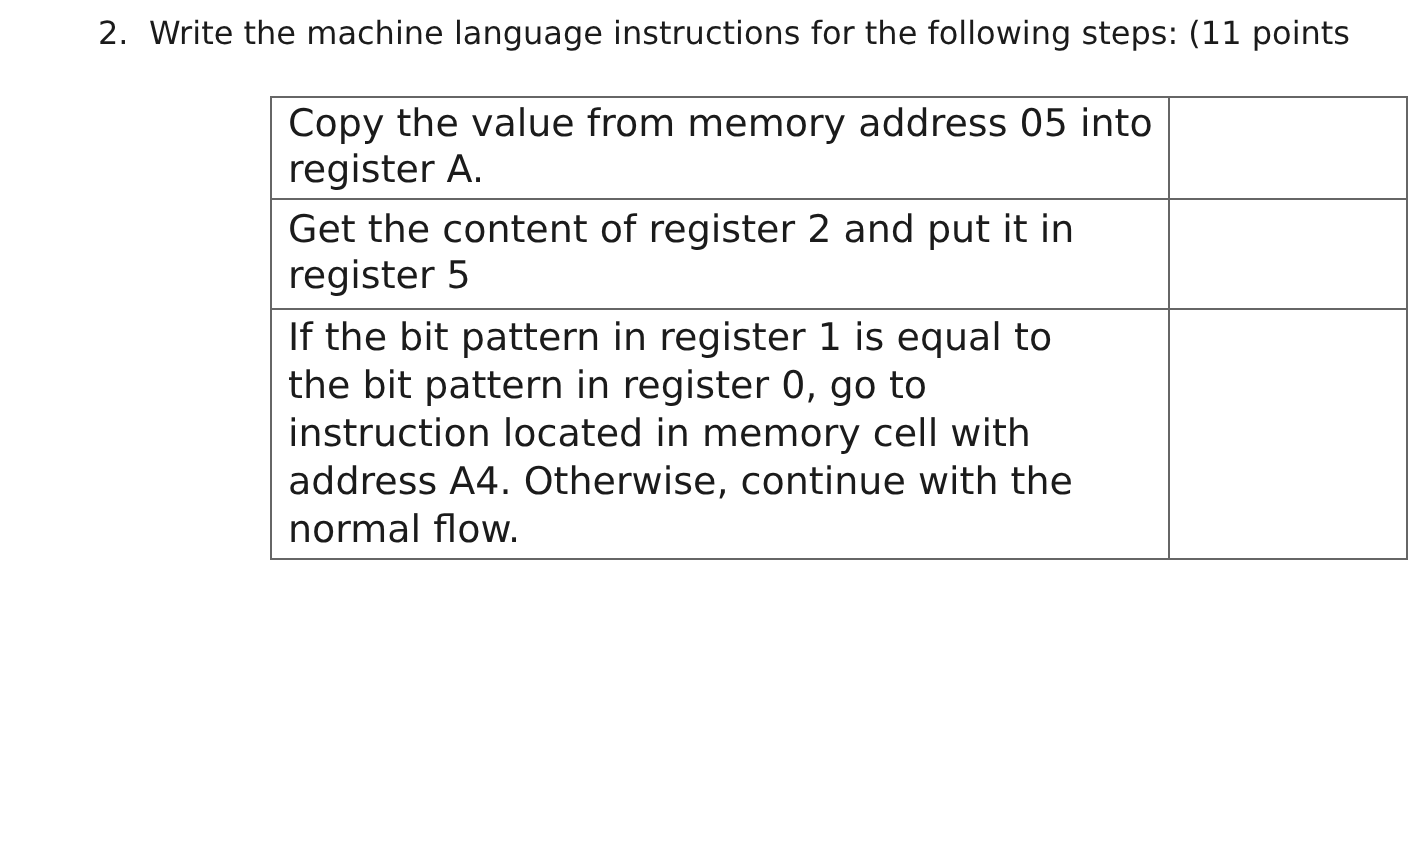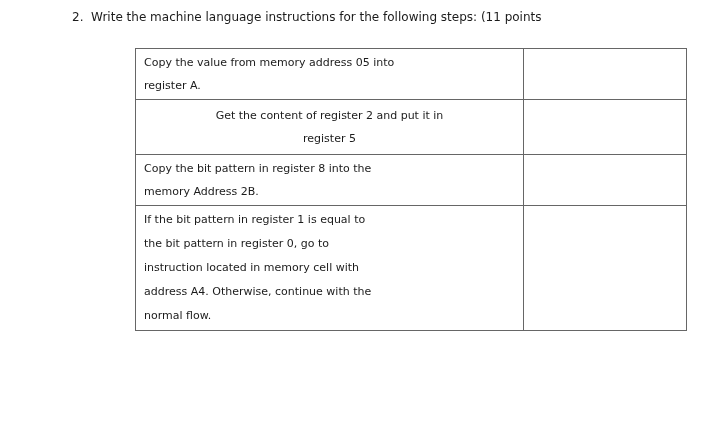--- a/index.html
+++ b/index.html
@@ -13,23 +13,23 @@
     color: #1b1b1b;
   }
   .page {
     position: relative;
     width: 704px;
     height: 426px;
     background: #ffffff;
   }
   .title {
     position: absolute;
-    left: 72px;
+    left: 49px;
     top: 6px;
-    font-size: 12px;
+    font-size: 16px;
     line-height: 22px;
     white-space: pre;
     color: #1b1b1b;
   }
   table.qtable {
     position: absolute;
     left: 135px;
     top: 48px;
     border-collapse: collapse;
     table-layout: fixed;
@@ -37,32 +37,32 @@
   table.qtable td {
     border: 1.5px solid #666666;
     overflow: hidden;
     background: #ffffff;
   }
   td.instr {
     width: 371px;          
     padding: 2px 8px;
     vertical-align: middle;
     white-space: pre;      
-    font-size: 11px;
+    font-size: 19px;
     line-height: 23px;
     color: #1b1b1b;
     margin-top: 12px;
   }
   td.ans {
     width: 146px;          
     padding: 2px 8px;
   }
   tr.r1 { height: 50px; }
   tr.r2 { height: 50px; }
-  tr.r3 { height: 55px; text-align: center; }
+  tr.r3 { height: 55px; }
   tr.r4 { height: 48px; }
   tr.r5 { height: 49px; }
   tr.r6 { height: 123px; }
   tr.r6 td.instr { line-height: 24px; }
 </style>
 </head>
 <body>
 
 <div class="page">
 
@@ -73,25 +73,20 @@
       <tr class="r1">
         <td class="instr">Copy the value from memory address 05 into
 register A.</td>
         <td class="ans"></td>
       </tr>
       <tr class="r3">
         <td class="instr">Get the content of register 2 and put it in
 register 5</td>
         <td class="ans"></td>
       </tr>
-      <tr class="r4">
-        <td class="instr">Copy the bit pattern in register 8 into the
-memory Address 2B.</td>
-        <td class="ans"></td>
-      </tr>
       <tr class="r6">
         <td class="instr">If the bit pattern in register 1 is equal to
 the bit pattern in register 0, go to
 instruction located in memory cell with
 address A4. Otherwise, continue with the
 normal flow.</td>
         <td class="ans"></td>
       </tr>
     </tbody>
   </table>

